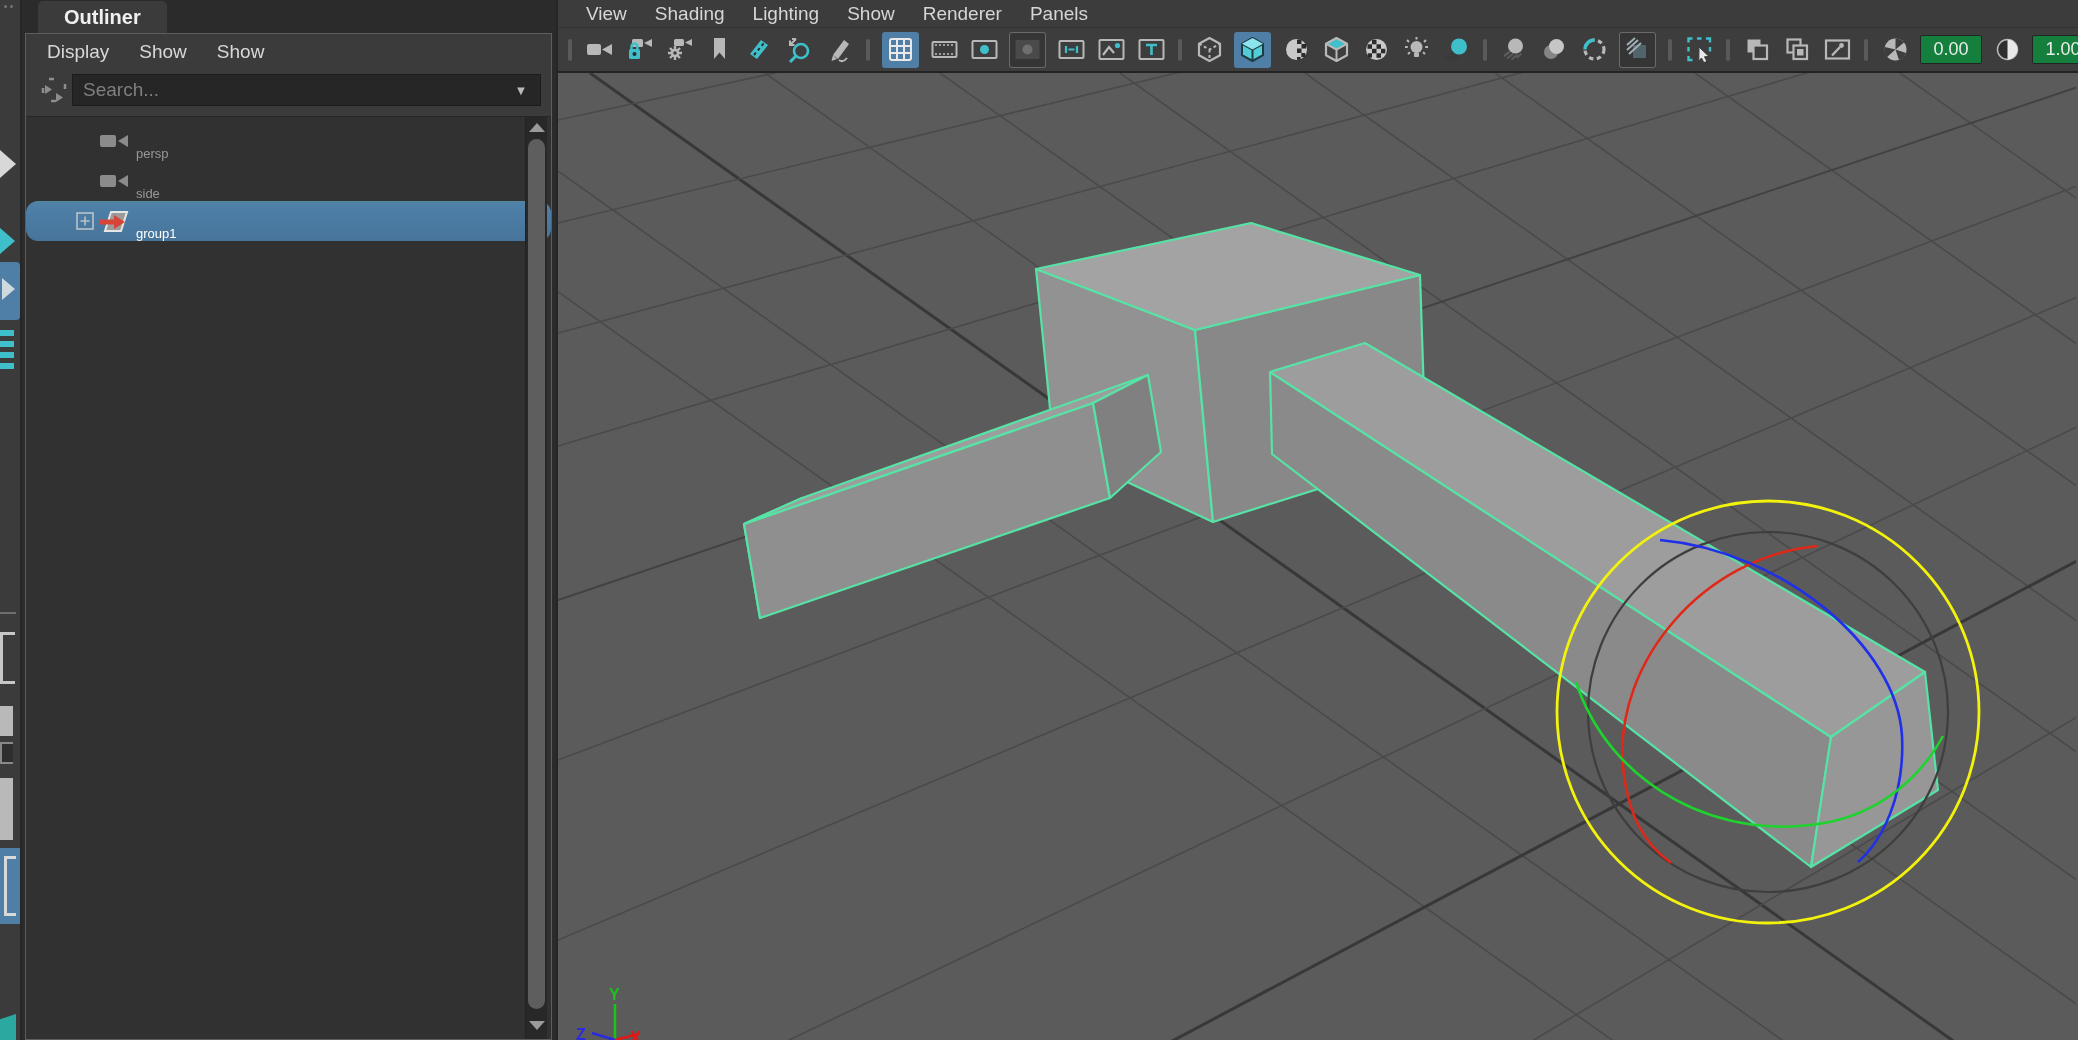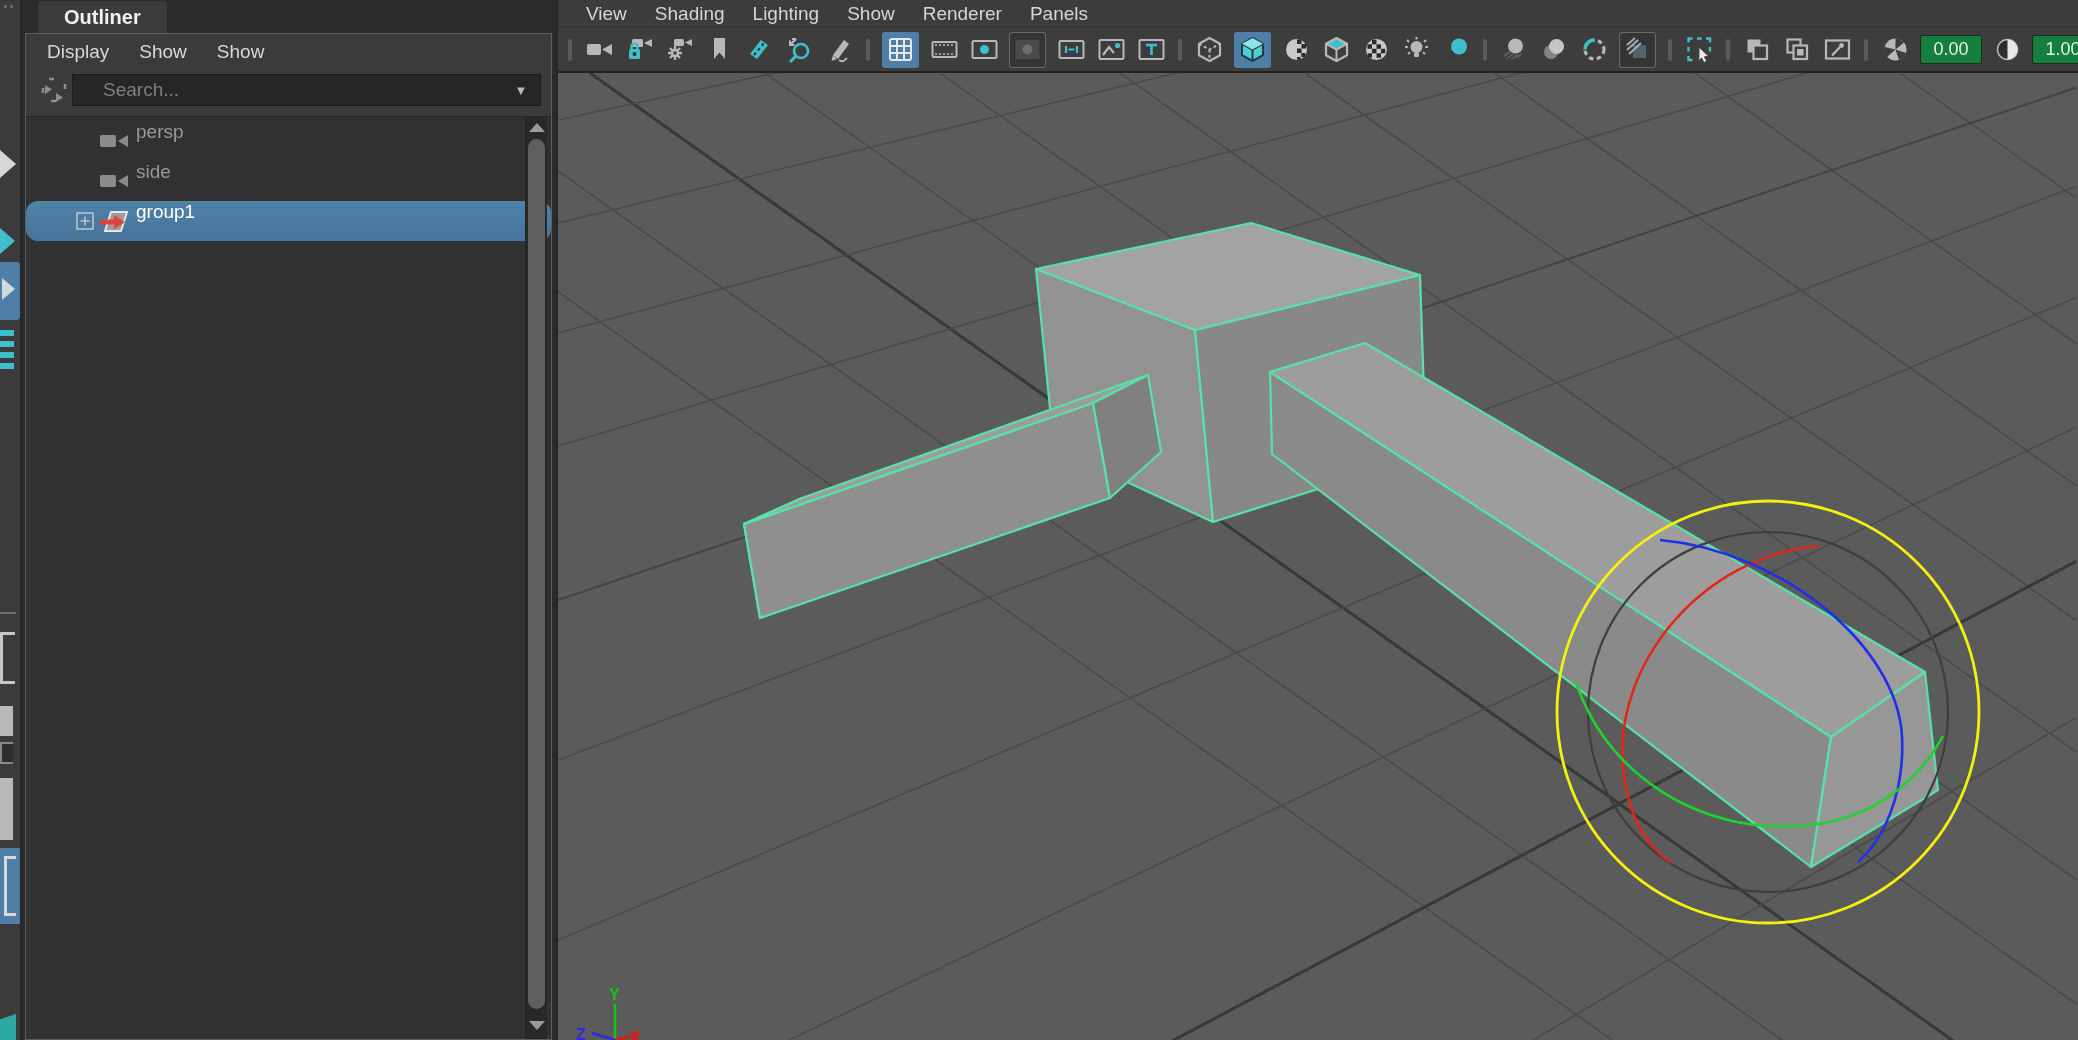--- a/index.html
+++ b/index.html
@@ -14,26 +14,26 @@
   
   #outliner{width:534px;height:100%;background:#2b2b2b;flex:0 0 auto;display:flex;flex-direction:column;}
   .tabrow{height:33px;background:#2b2b2b;display:flex;align-items:flex-end;padding-left:16px;flex:0 0 auto;}
   .tab{background:#3b3b3b;color:#f0f0f0;font-size:20px;font-weight:bold;padding:5px 26px 4px 26px;border-radius:5px 5px 0 0;text-align:right;}
   .panel-frame{flex:1;margin:0 4px 0 3px;border:1px solid #5e5e5e;background:#3b3b3b;display:flex;flex-direction:column;min-height:0;}
   .ol-menubar{height:36px;display:flex;align-items:center;padding-left:6px;flex:0 0 auto;}
   .ol-menu-item{color:#d8d8d8;font-size:19px;padding:0 15px;cursor:default;}
   .ol-searchrow{height:46px;display:flex;align-items:center;padding:0 10px 6px 10px;flex:0 0 auto;}
   .ol-filter-icon{width:36px;height:34px;display:flex;align-items:center;justify-content:center;flex:0 0 auto;}
   .ol-search{flex:1;height:32px;background:#262626;border:1px solid #1c1c1c;display:flex;align-items:center;min-width:0;}
-  .ol-search input{flex:1;background:transparent;border:0;outline:none;color:#ec4899;font-size:19px;padding:0 10px;min-width:0;margin-left:20px;}
+  .ol-search input{flex:1;background:transparent;border:0;outline:none;color:#ec4899;font-size:19px;padding:0 10px;min-width:0;}
   .ol-search input::placeholder{color:#7f7f7f;opacity:1;}
   .ol-search-arrow{width:38px;height:100%;display:flex;align-items:center;justify-content:center;color:#b9b9b9;font-size:13px;}
   .ol-list{position:relative;flex:1;background:#313131;border-top:1px solid #262626;overflow:hidden;}
   .ol-rows{padding-top:4px;}
-  .ol-row{height:40px;display:flex;align-items:flex-start;padding-left:50px;color:#dcdcdc;font-size:19px;}
+  .ol-row{height:40px;display:flex;align-items:flex-end;padding-left:50px;color:#dcdcdc;font-size:13px;}
   .ol-row.muted{color:#989898;}
   .ol-row.muted svg{opacity:.8;}
   .ol-row.selected{background:linear-gradient(#55869d 0%,#4e80a8 8%,#47749b 100%);color:#ffffff;border-radius:12px;}
   .ol-expander{width:22px;height:40px;display:flex;align-items:center;flex:0 0 auto;}
   .ol-icon{width:34px;height:40px;display:flex;align-items:center;flex:0 0 auto;}
   .ol-label{margin-left:4px;white-space:nowrap;}
   .ol-scroll{position:absolute;top:0;right:4px;bottom:0;width:22px;background:#282828;border-left:1px solid #222;}
   .ol-scroll-up{position:absolute;top:2px;left:0;width:100%;height:16px;display:flex;align-items:center;justify-content:center;}
   .ol-scroll-thumb{position:absolute;top:22px;bottom:30px;left:2px;width:17px;background:#5e5e5e;border-radius:9px;}
   .ol-scroll-down{position:absolute;bottom:6px;left:0;width:100%;height:16px;display:flex;align-items:center;justify-content:center;}

